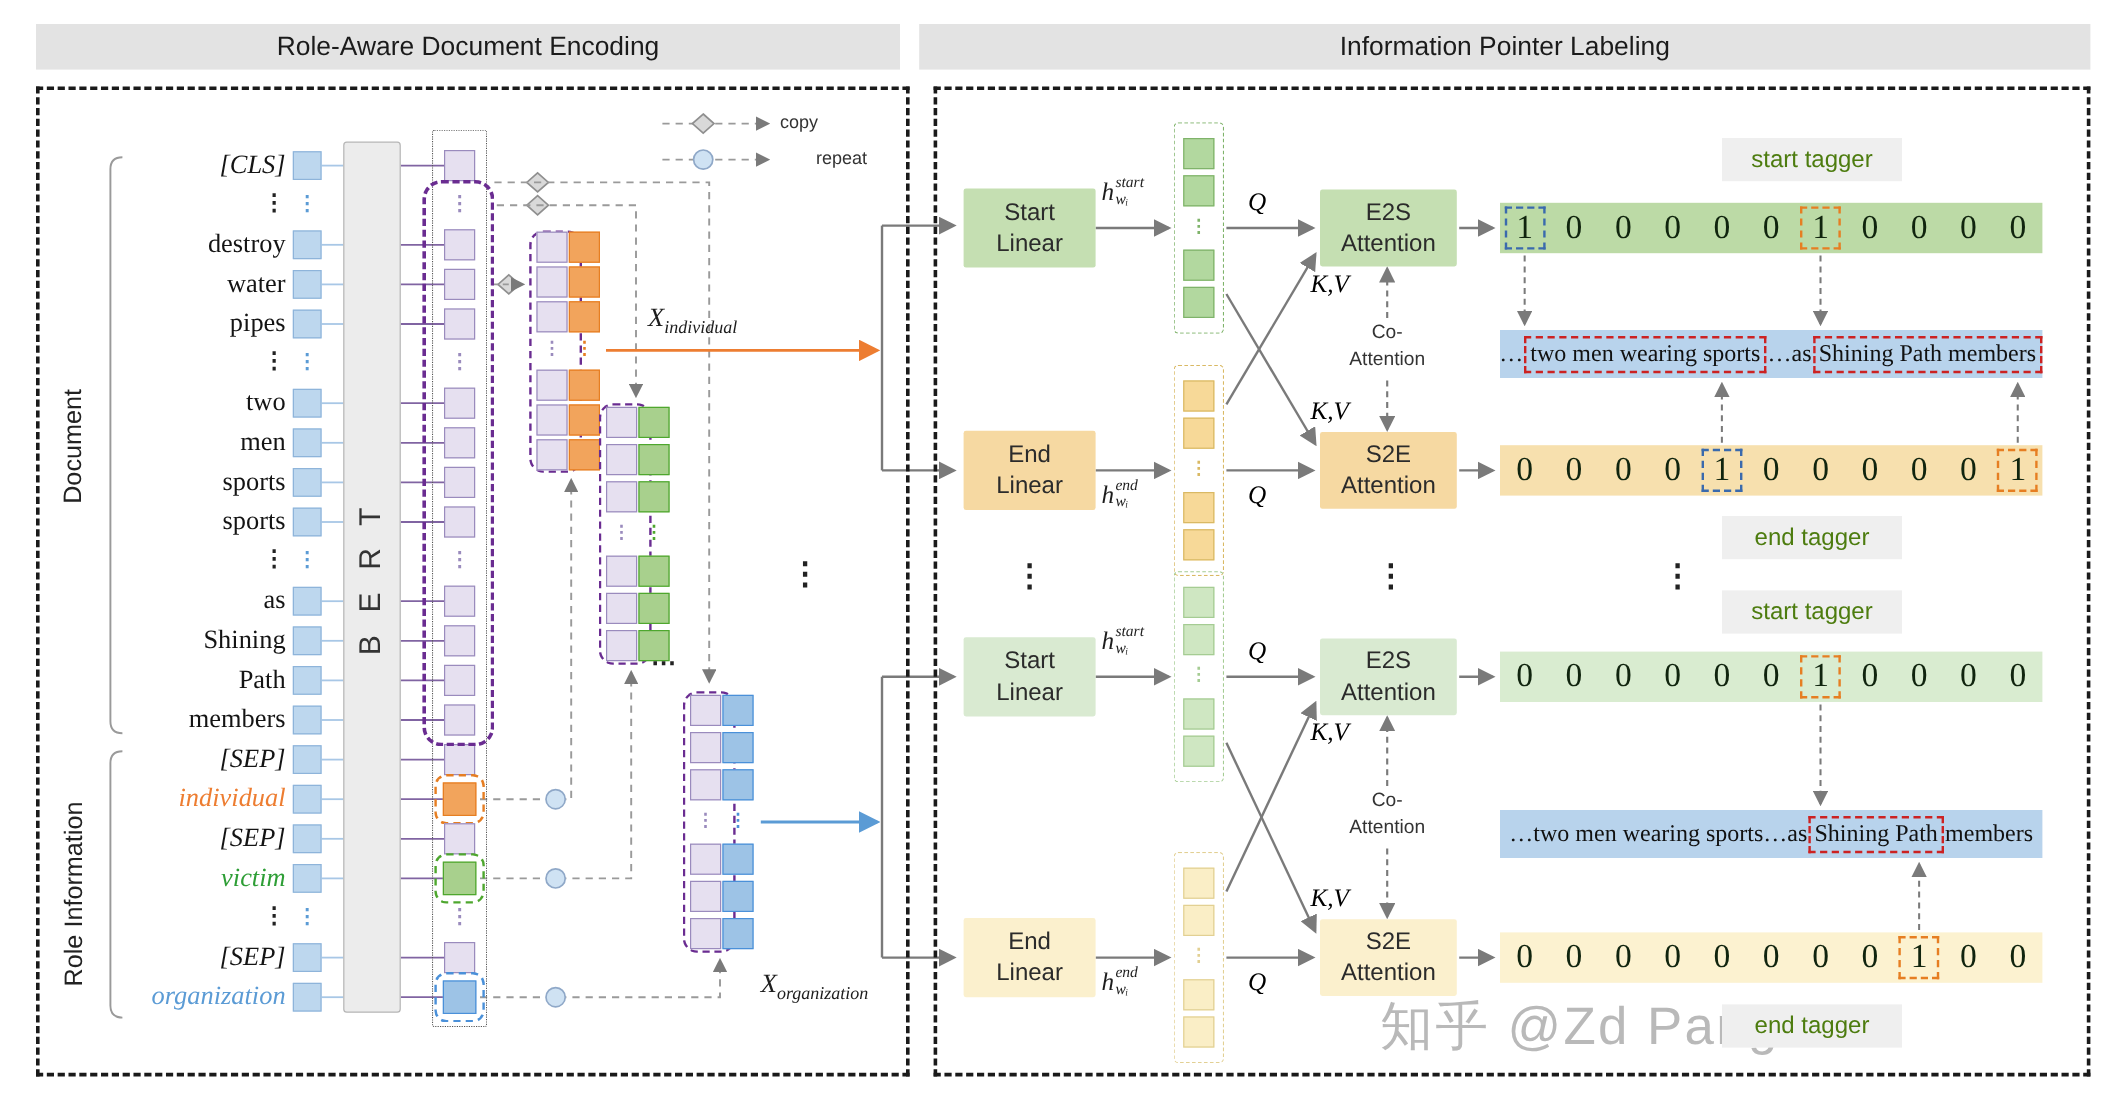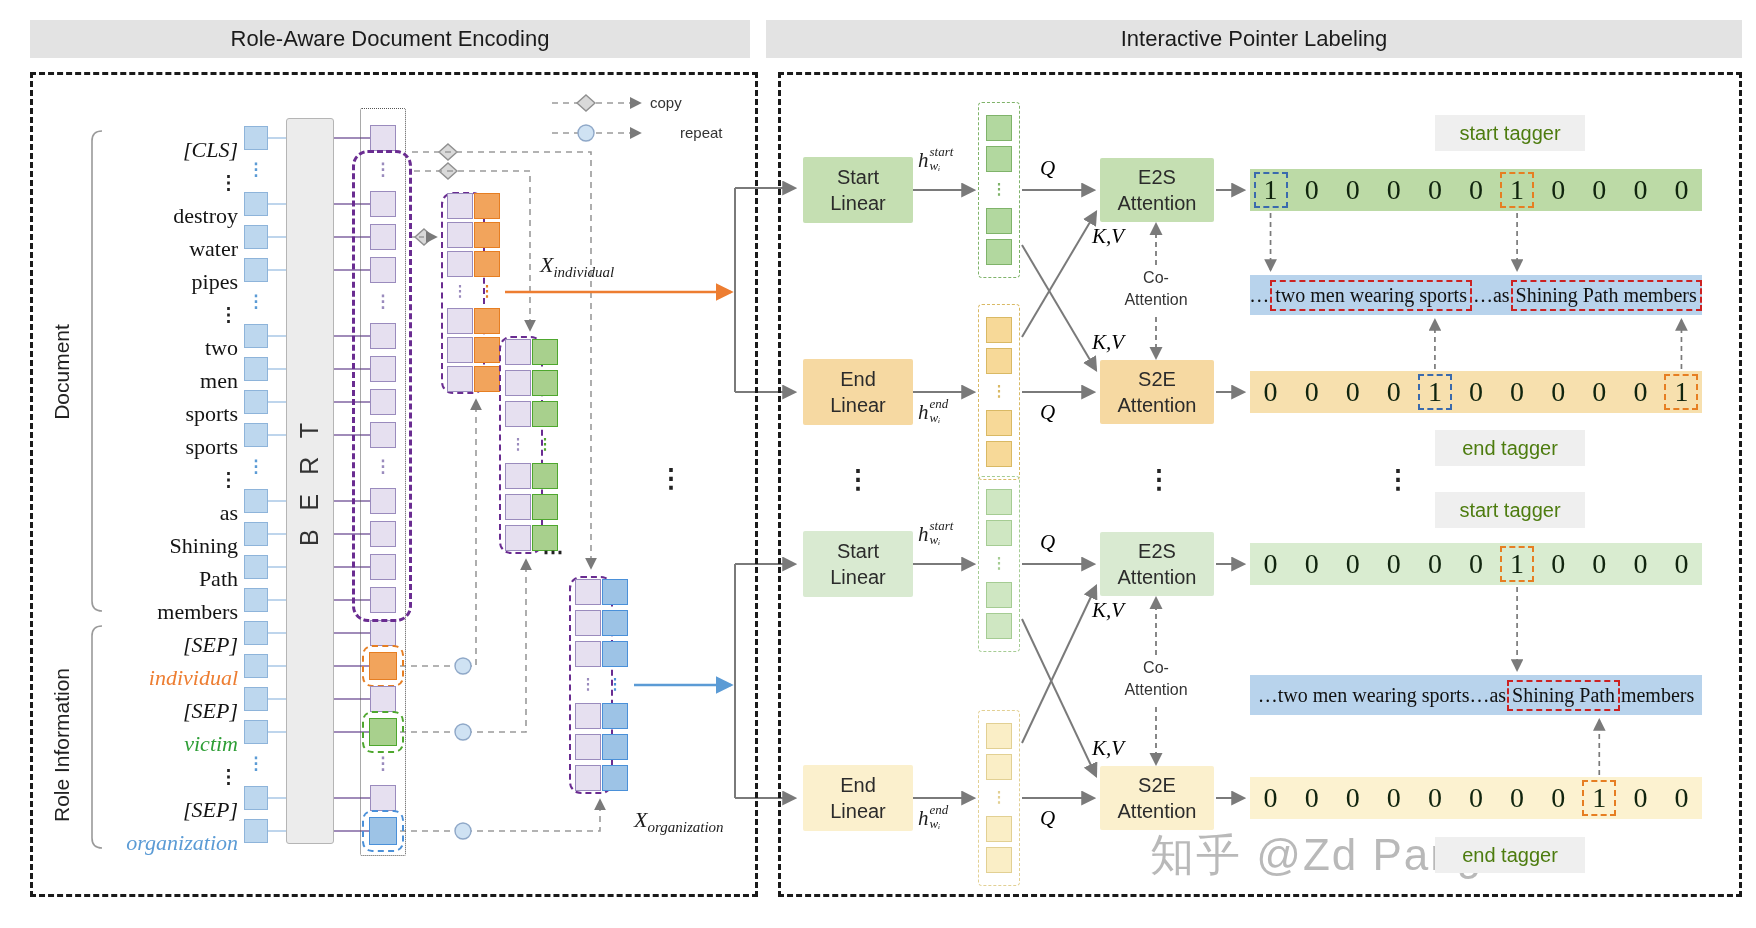--- a/index.html
+++ b/index.html
@@ -6,21 +6,21 @@
   #stage{position:relative;width:1756px;height:928px;background:#fff;overflow:hidden;
          font-family:"Liberation Sans",sans-serif;}
   .abs{position:absolute;box-sizing:border-box;}
   svg.layer{position:absolute;left:0;top:0;pointer-events:none;}
   .hdr{background:#e3e3e3;display:flex;align-items:center;justify-content:center;
        font:400 22px "Liberation Sans",sans-serif;color:#1b1b1b;}
   .panel{border:3px dashed #1a1a1a;}
   .rot{white-space:nowrap;display:flex;align-items:center;justify-content:center;}
   .rot>span{transform:rotate(-90deg);white-space:nowrap;}
   .sq{border:1.3px solid;}
-  .tok{font-family:"Liberation Serif",serif;font-size:22px;color:#141414;text-align:right;line-height:1;margin-top:13px;}
+  .tok{font-family:"Liberation Serif",serif;font-size:22px;color:#141414;text-align:right;line-height:1;}
   .it{font-style:italic;}
   .dots{font-weight:700;line-height:1;text-align:center;}
   .box2{display:flex;flex-direction:column;align-items:center;justify-content:center;
         font:20px "Liberation Sans",sans-serif;color:#2b2b2b;line-height:1.3;border-radius:2px;}
   .chip{background:#efefef;display:flex;align-items:center;justify-content:center;
         font:20px "Liberation Sans",sans-serif;color:#4d7c0f;margin-left:43px;}
   .vrow{display:flex;align-items:center;}
   .cell{flex:1;display:flex;align-items:center;justify-content:center;
         font:28px "Liberation Serif",serif;color:#10240e;}
   .mark{padding:0 8px;border:2.2px dashed;line-height:1.15;}
@@ -132,21 +132,21 @@
       <path d="M1022,743 L1096,586" fill="none" stroke="#7a7a7a" stroke-width="2" marker-end="url(#ar-g)"></path>
       <path d="M1216,564 H1244" fill="none" stroke="#7a7a7a" stroke-width="2" marker-end="url(#ar-g)"></path>
       <path d="M1216,798 H1244" fill="none" stroke="#7a7a7a" stroke-width="2" marker-end="url(#ar-g)"></path>
       <path d="M1156,655 V598" fill="none" stroke="#7a7a7a" stroke-width="1.8" stroke-dasharray="5,4" marker-end="url(#ar-g)"></path>
       <path d="M1156,707 V764" fill="none" stroke="#7a7a7a" stroke-width="1.8" stroke-dasharray="5,4" marker-end="url(#ar-g)"></path>
       <path d="M1517.090909090909,587 V670" fill="none" stroke="#7a7a7a" stroke-width="1.7" stroke-dasharray="5,4" marker-end="url(#ar-g)"></path>
       <path d="M1599.2727272727273,775 V720" fill="none" stroke="#7a7a7a" stroke-width="1.7" stroke-dasharray="5,4" marker-end="url(#ar-g)"></path>
     </svg>
 
   <div class="abs hdr" style="left:30px;top:20px;width:720px;height:38px;">Role-Aware Document Encoding</div>
-  <div class="abs hdr" style="left:766px;top:20px;width:976px;height:38px;">Interactive Pointer Labeling</div>
+  <div class="abs hdr" style="left:766px;top:20px;width:976px;height:38px;">Information Pointer Labeling</div>
 
   <div class="abs panel" style="left:30px;top:72px;width:728px;height:825px;"></div>
   <div class="abs panel" style="left:778px;top:72px;width:964px;height:825px;"></div>
 
   <div class="abs" style="left:650px;top:94px;width:70px;height:18px;font:15px 'Liberation Sans',sans-serif;color:#333;">copy</div>
   <div class="abs" style="left:680px;top:124px;width:70px;height:18px;font:15px 'Liberation Sans',sans-serif;color:#333;">repeat</div>
 
   <div class="abs rot" style="left:32px;top:292px;width:60px;height:160px;font:21px 'Liberation Sans',sans-serif;color:#222;">
       <span>Document</span>
     </div>

